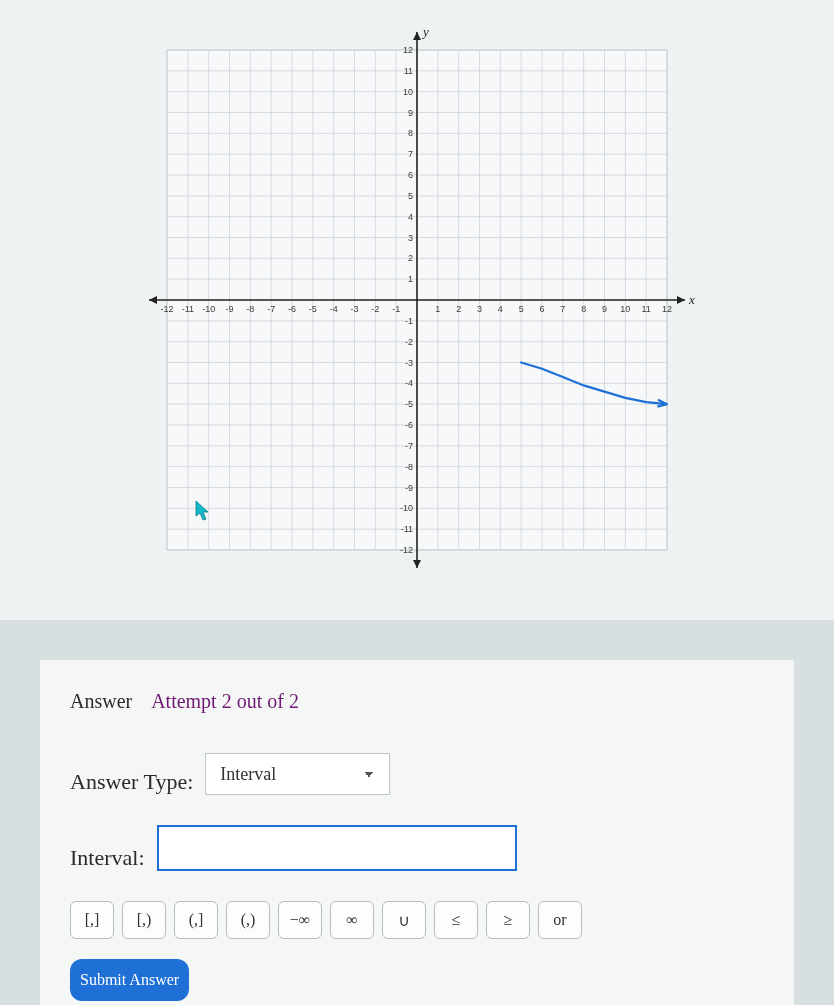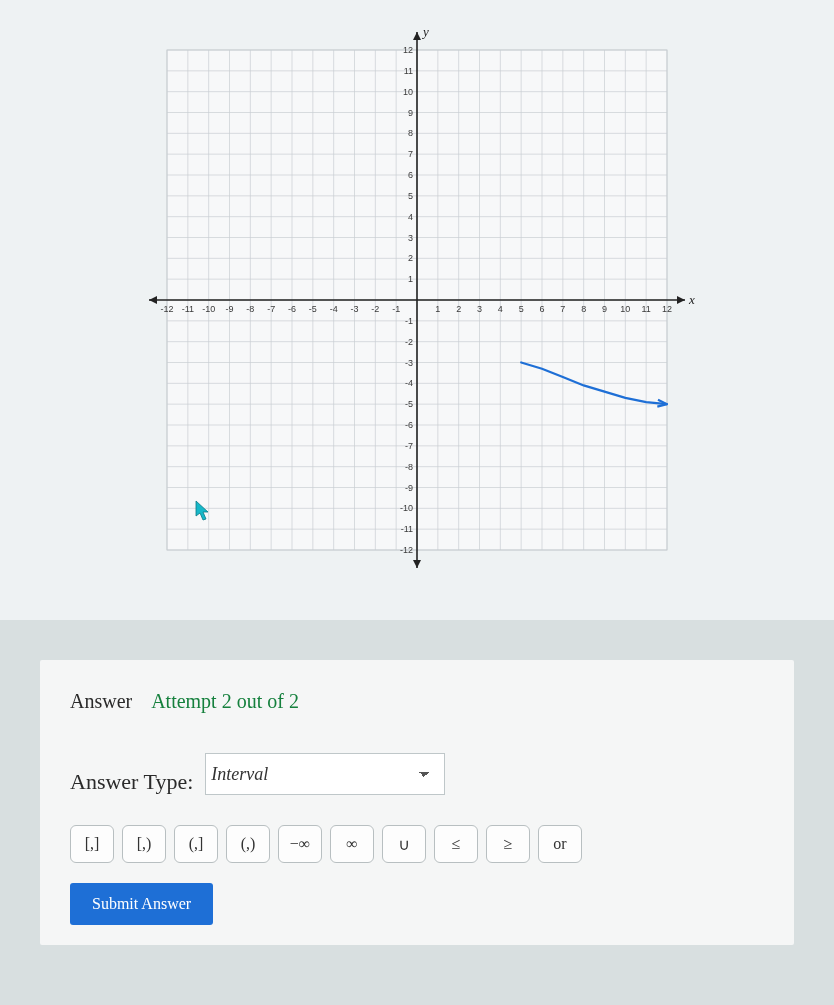--- a/index.html
+++ b/index.html
@@ -28,45 +28,44 @@
     margin: 40px 40px 0 40px;
     padding: 30px 30px 20px 30px;
     border-radius: 2px;
   }
   .answer-header {
     font-size: 20px;
     color: #2a2a2a;
     margin-bottom: 40px;
   }
   .answer-header .bold { font-weight: normal; }
-  .answer-header .light { color: #15803d; font-weight: normal; }
+  .answer-header .light { color: #701a75; font-weight: normal; }
   .row {
     display: flex;
     align-items: flex-end;
     margin-bottom: 30px;
     gap: 12px;
   }
   .row-label {
     font-size: 22px;
     color: #2a2a2a;
   }
   select.answer-type {
     font-family: Georgia, serif;
     font-size: 18px;
-    padding: 10px 5px;
+    padding: 10px 14px;
     border: 1px solid #bfc7c9;
     background: #fff;
-    width: 240px;
+    width: 185px;
     color: #333;
     appearance: none;
     background-image: linear-gradient(45deg, transparent 50%, #555 50%), linear-gradient(135deg, #555 50%, transparent 50%);
     background-position: calc(100% - 20px) 18px, calc(100% - 15px) 18px;
     background-size: 5px 5px, 5px 5px;
     background-repeat: no-repeat;
-    font-style: italic;
   }
   input.interval-input {
     font-family: Georgia, serif;
     font-size: 18px;
     padding: 10px 12px;
     border: 2px solid #1e6fd6;
     background: #fff;
     width: 360px;
     height: 46px;
   }
@@ -89,23 +88,23 @@
     cursor: pointer;
     display: inline-flex;
     align-items: center;
     justify-content: center;
   }
   .submit-btn {
     background: #1e6fd6;
     color: #fff;
     font-family: Georgia, serif;
     font-size: 16px;
-    padding: 12px 22px;
+    padding: 12px 10px;
     border: none;
-    border-radius: 3px;
+    border-radius: 12px;
     cursor: pointer;
   }
   .cursor {
     position: absolute;
     left: 195px;
     top: 500px;
     pointer-events: none;
   }
 </style>
 </head>
@@ -237,20 +236,24 @@
     <span class="light">Attempt 2 out of 2</span>
   </div>
 
   <div class="row">
     <span class="row-label">Answer Type:</span>
     <select class="answer-type">
       <option>Interval</option>
     </select>
   </div>
 
+  <div class="row">
+    <span class="row-label">Interval:</span>
+    <input class="interval-input" type="text" value="" style="">
+  </div>
 
   <div class="btn-row" id="sym-row">
       <button class="sym-btn">[,]</button>
       <button class="sym-btn">[,)</button>
       <button class="sym-btn">(,]</button>
       <button class="sym-btn">(,)</button>
       <button class="sym-btn">−∞</button>
       <button class="sym-btn">∞</button>
       <button class="sym-btn">∪</button>
       <button class="sym-btn">≤</button>

